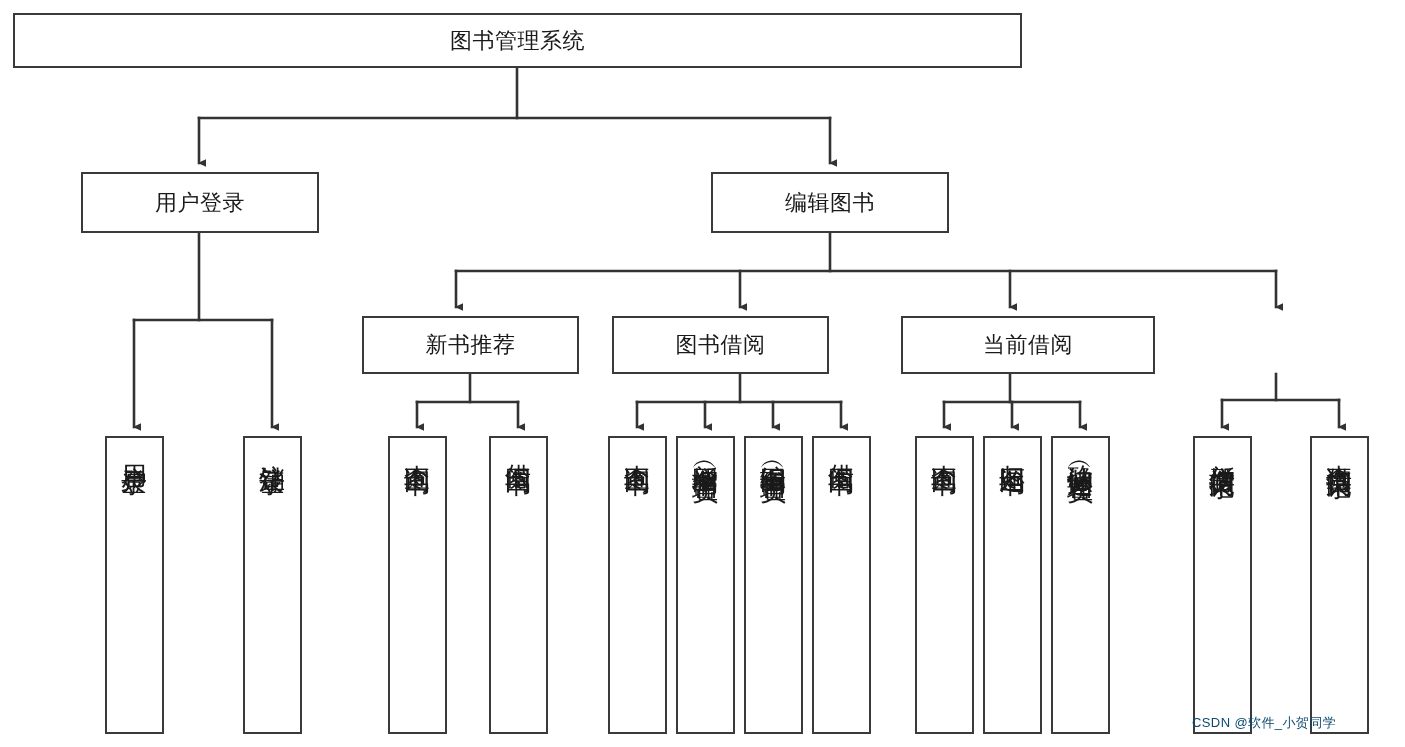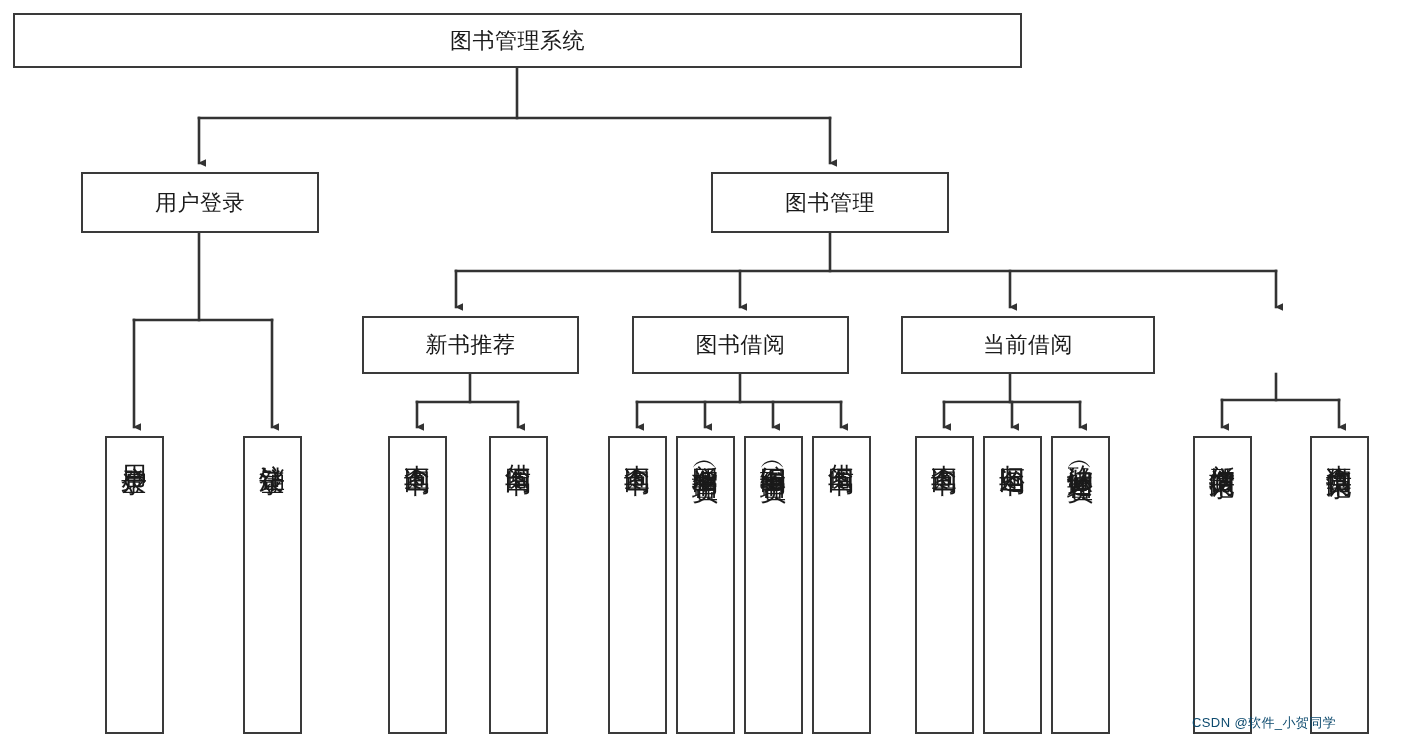--- a/index.html
+++ b/index.html
@@ -126,27 +126,27 @@
   </svg>
 
   <div class="node horiz" style="left:13px; top:13px; width:1009px; height:55px;justify-content:center;">
     <span class="label">图书管理系统</span>
   </div>
 
   <div class="node horiz" style="left:81px; top:172px; width:238px; height:61px;">
     <span class="label">用户登录</span>
   </div>
   <div class="node horiz" style="left:711px; top:172px; width:238px; height:61px;">
-    <span class="label">图书管理</span>
+    <span class="label">编辑图书</span>
   </div>
 
   <div class="node horiz" style="left:362px; top:316px; width:217px; height:58px;">
     <span class="label">新书推荐</span>
   </div>
-  <div class="node horiz" style="left:632px; top:316px; width:217px; height:58px;">
+  <div class="node horiz" style="left:612px; top:316px; width:217px; height:58px;">
     <span class="label">图书借阅</span>
   </div>
   <div class="node horiz" style="left:901px; top:316px; width:254px; height:58px;">
     <span class="label">当前借阅</span>
   </div>
 
   <div class="node vert" style="left:105px; top:436px; width:59px; height:298px;">
     <span class="label">用户登录</span>
   </div>
   <div class="node vert" style="left:243px; top:436px; width:59px; height:298px;">

